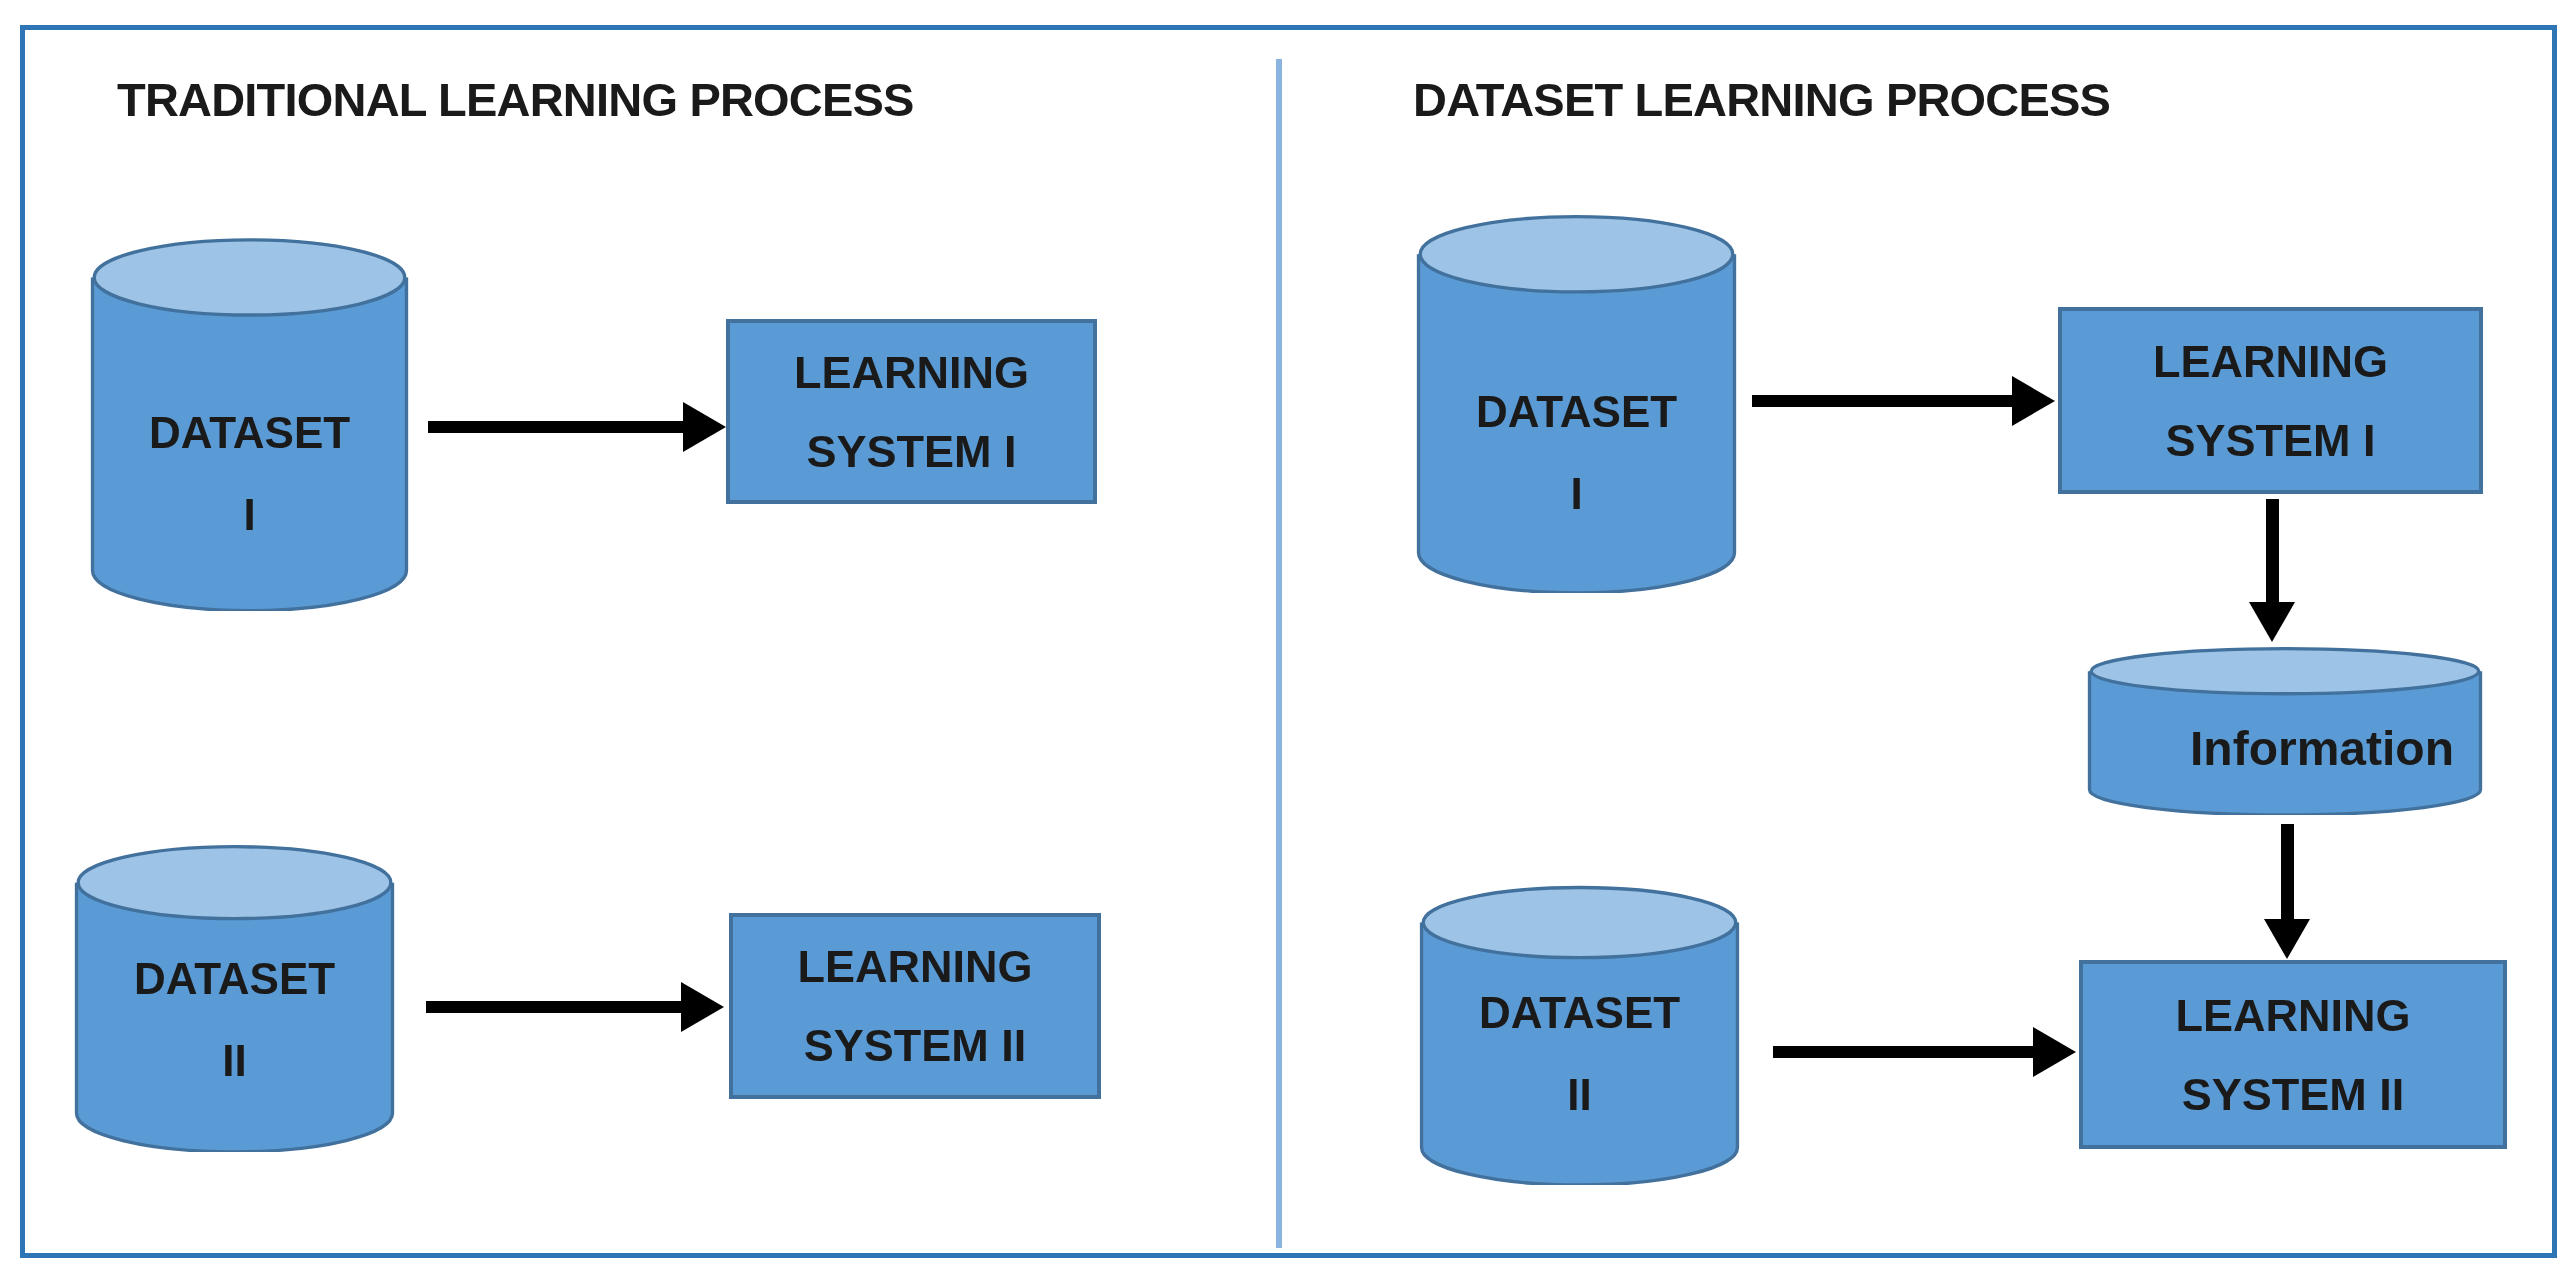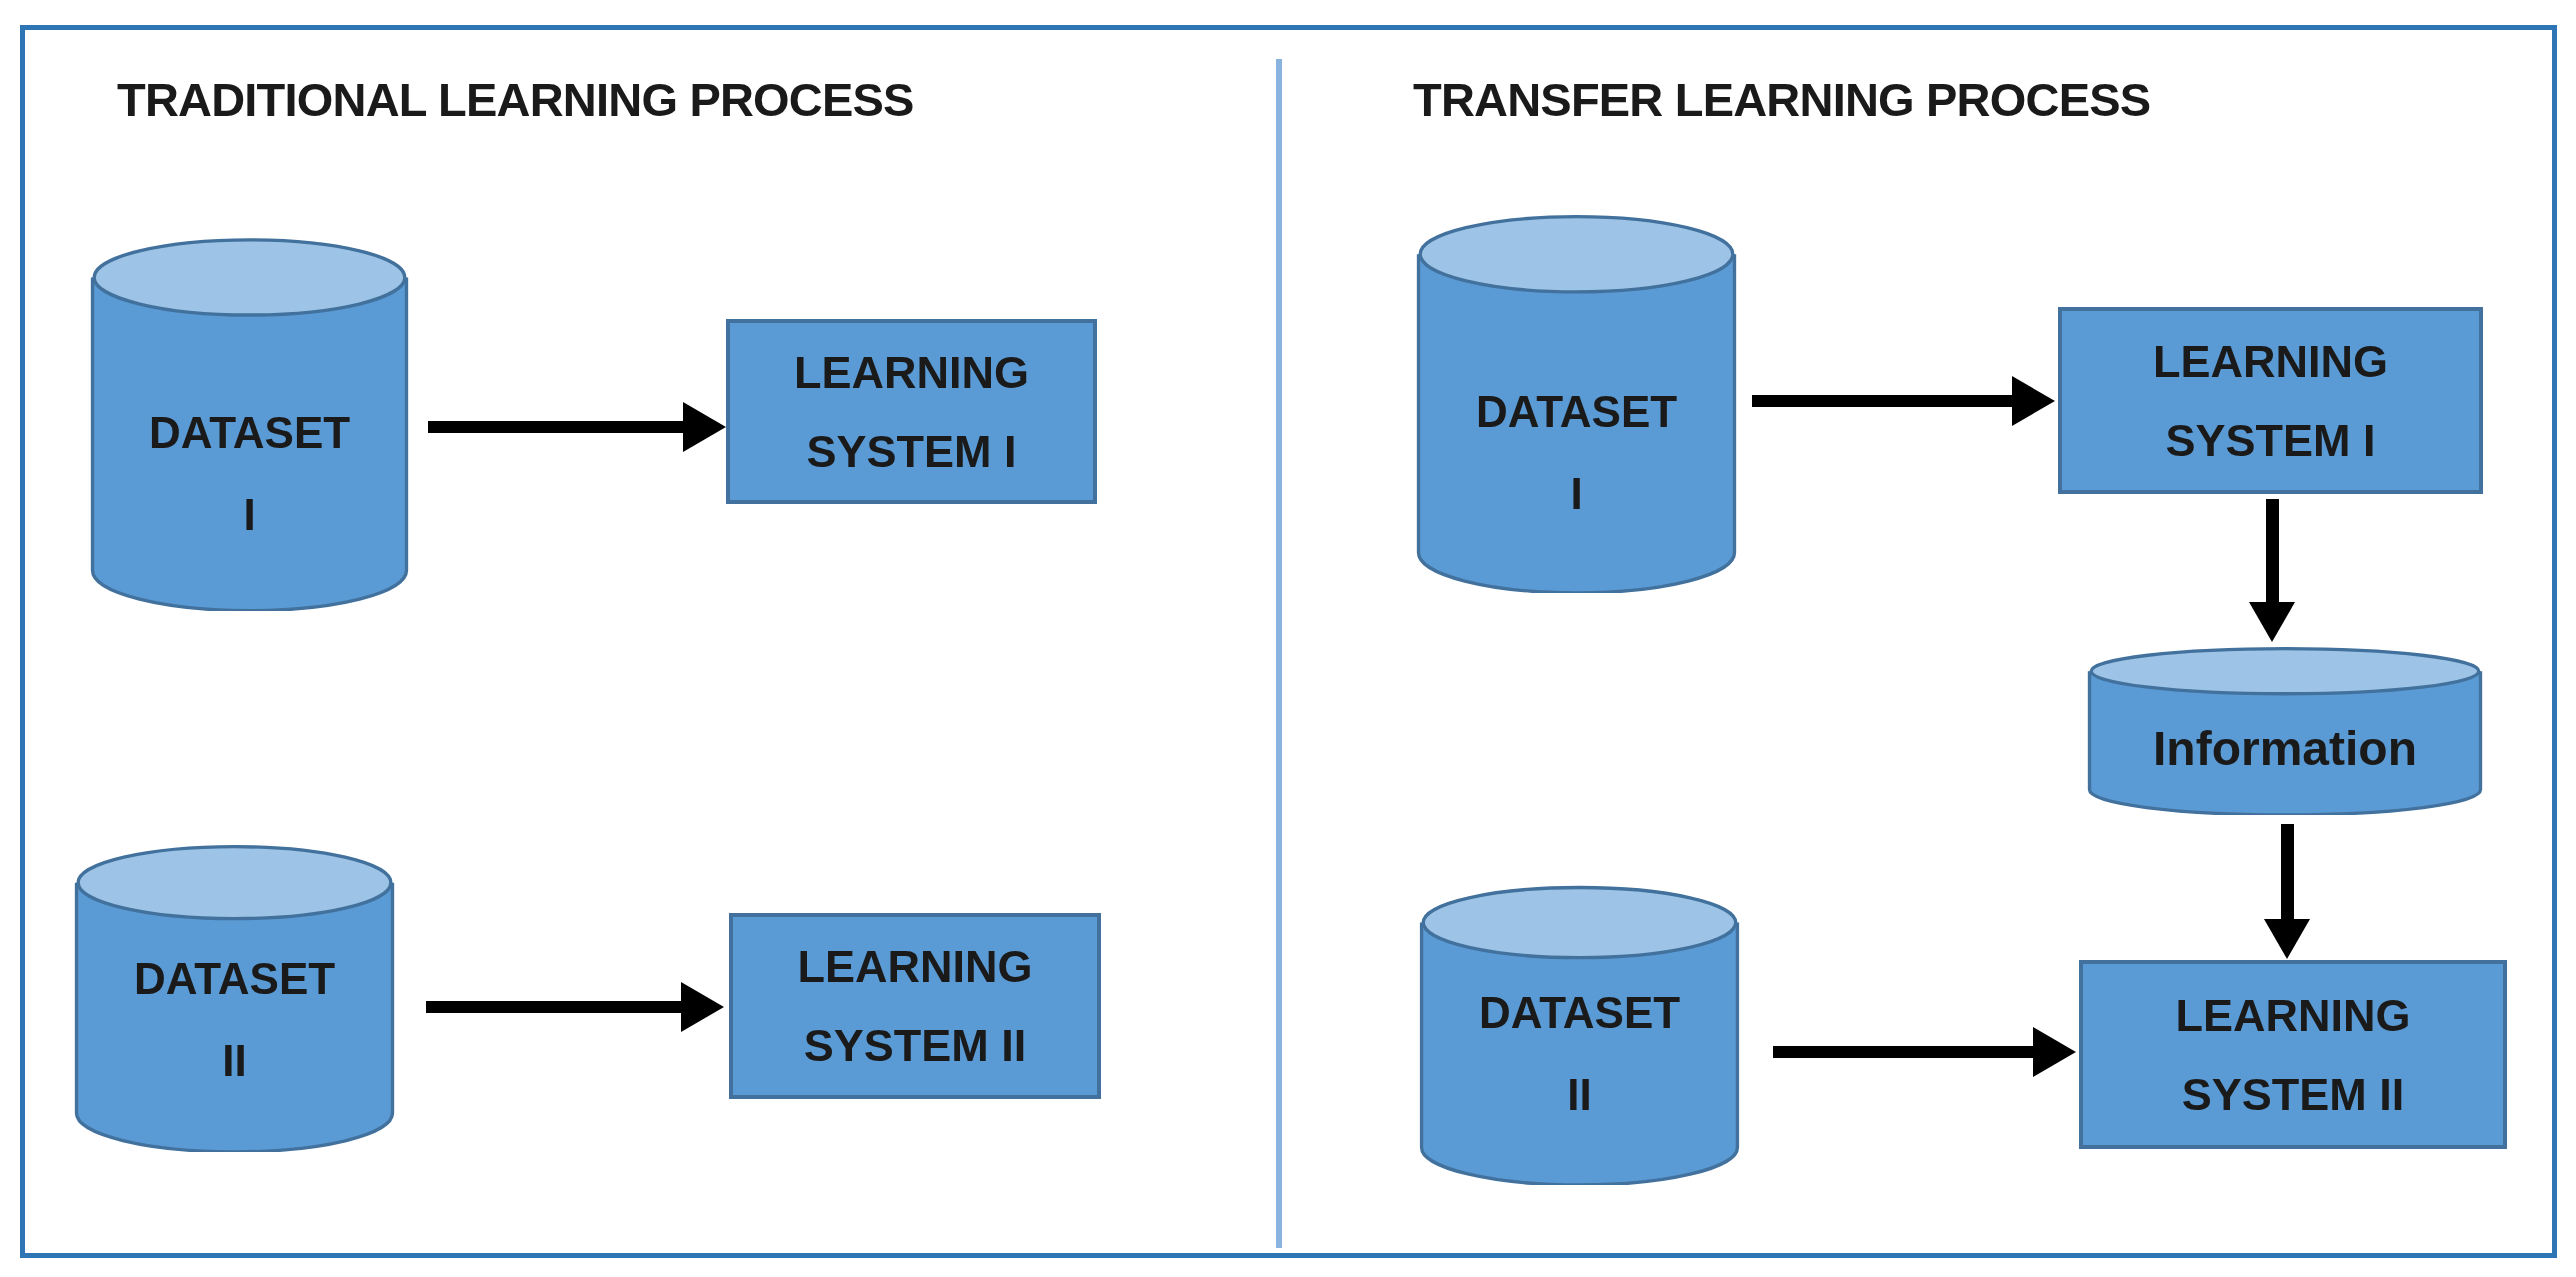--- a/index.html
+++ b/index.html
@@ -95,21 +95,21 @@
   <div class="h-arrow" style="left:426px;top:982px;width:298px;">
     <div class="shaft"></div>
     <div class="head"></div>
   </div>
 
   <div class="node-box" style="left:729px;top:913px;width:372px;height:186px;">
     <span>LEARNING</span>
     <span>SYSTEM II</span>
   </div>
 
-  <div class="title t-right">TRANSFER LEARNING PROCESS</div>
+  <div class="title t-right">DATASET LEARNING PROCESS</div>
 
   <div class="cylinder" style="left:1416px;top:214px;width:321px;height:379px;">
     <svg width="321" height="379" viewBox="0 0 384 453">
       <path d="M 3,48 L 3,405 A 189,48 0 0 0 381,405 L 381,48" style="fill:var(--shape-fill);stroke:var(--shape-stroke);stroke-width:4;"></path>
       <ellipse cx="192" cy="48" rx="187" ry="45" style="fill:var(--shape-top);stroke:var(--shape-stroke);stroke-width:4;"></ellipse>
     </svg>
     <div class="cyl-label" style="top:157px;">
       <span class="ln">DATASET</span>
       <span class="ln">I</span>
     </div>
@@ -123,21 +123,21 @@
   <div class="node-box" style="left:2058px;top:307px;width:425px;height:187px;">
     <span>LEARNING</span>
     <span>SYSTEM I</span>
   </div>
 
   <div class="v-arrow" style="left:2247px;top:499px;height:143px;">
     <div class="shaft"></div>
     <div class="head"></div>
   </div>
 
-  <div class="cylinder" style="left:2087px;top:646px;width:396px;height:169px;">
+  <div class="cylinder" style="left:2087px;top:646px;width:470px;height:169px;">
     <svg width="396" height="169" viewBox="0 0 474 202">
       <path d="M 3,30 L 3,172 A 234,30 0 0 0 471,172 L 471,30" style="fill:var(--shape-fill);stroke:var(--shape-stroke);stroke-width:4;"></path>
       <ellipse cx="237" cy="30" rx="232" ry="27" style="fill:var(--shape-top);stroke:var(--shape-stroke);stroke-width:4;"></ellipse>
     </svg>
     <div class="cyl-label info-label" style="top:63px;">
       <span class="ln">Information</span>
     </div>
   </div>
 
   <div class="v-arrow" style="left:2262px;top:824px;height:135px;">

